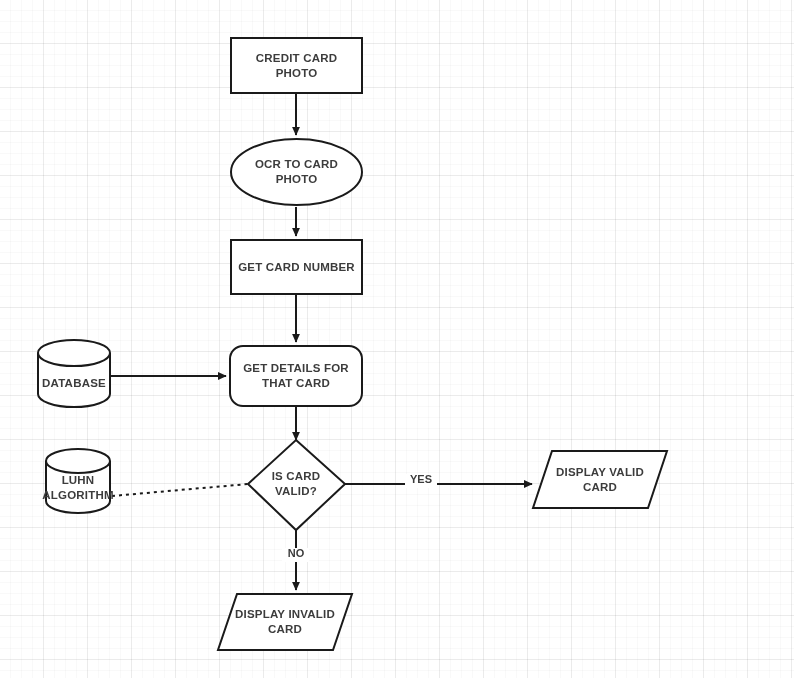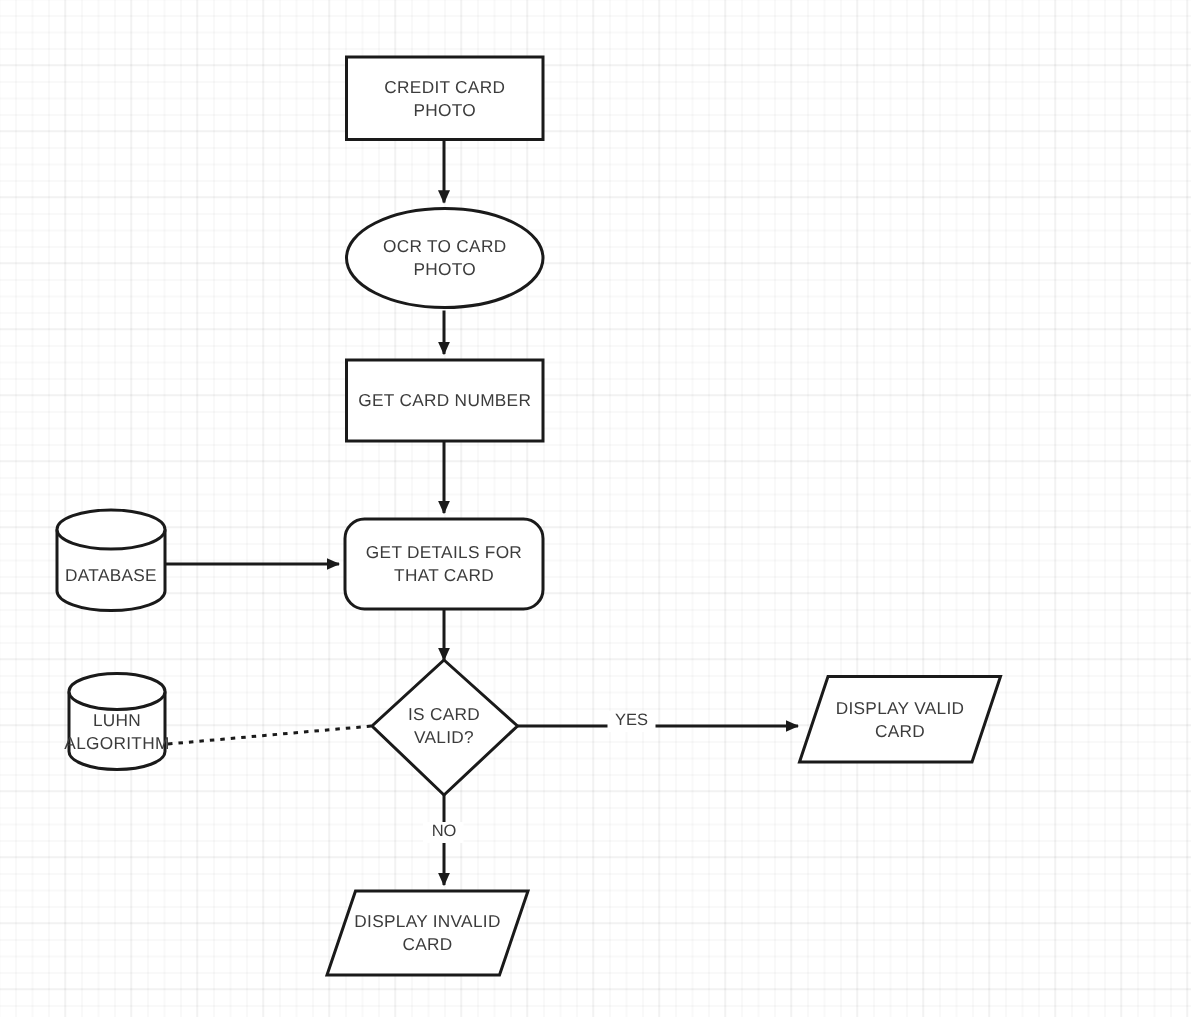--- a/index.html
+++ b/index.html
@@ -18,20 +18,21 @@
       linear-gradient(to bottom, rgba(0,0,0,0.055) 1px, transparent 1px),
       linear-gradient(to right, rgba(0,0,0,0.022) 1px, transparent 1px),
       linear-gradient(to bottom, rgba(0,0,0,0.022) 1px, transparent 1px);
     background-size:
       44px 44px,
       44px 44px,
       11px 11px,
       11px 11px;
     background-position: -1px -1px, -1px -1px, -1px -1px, -1px -1px;
     font-family: "Liberation Sans", sans-serif;
+    font-weight: bold;
   }
   #diagram-svg {
     position: absolute;
     left: 0;
     top: 0;
     width: 795px;
     height: 678px;
   }
   .shape-outline {
     fill: #ffffff;

